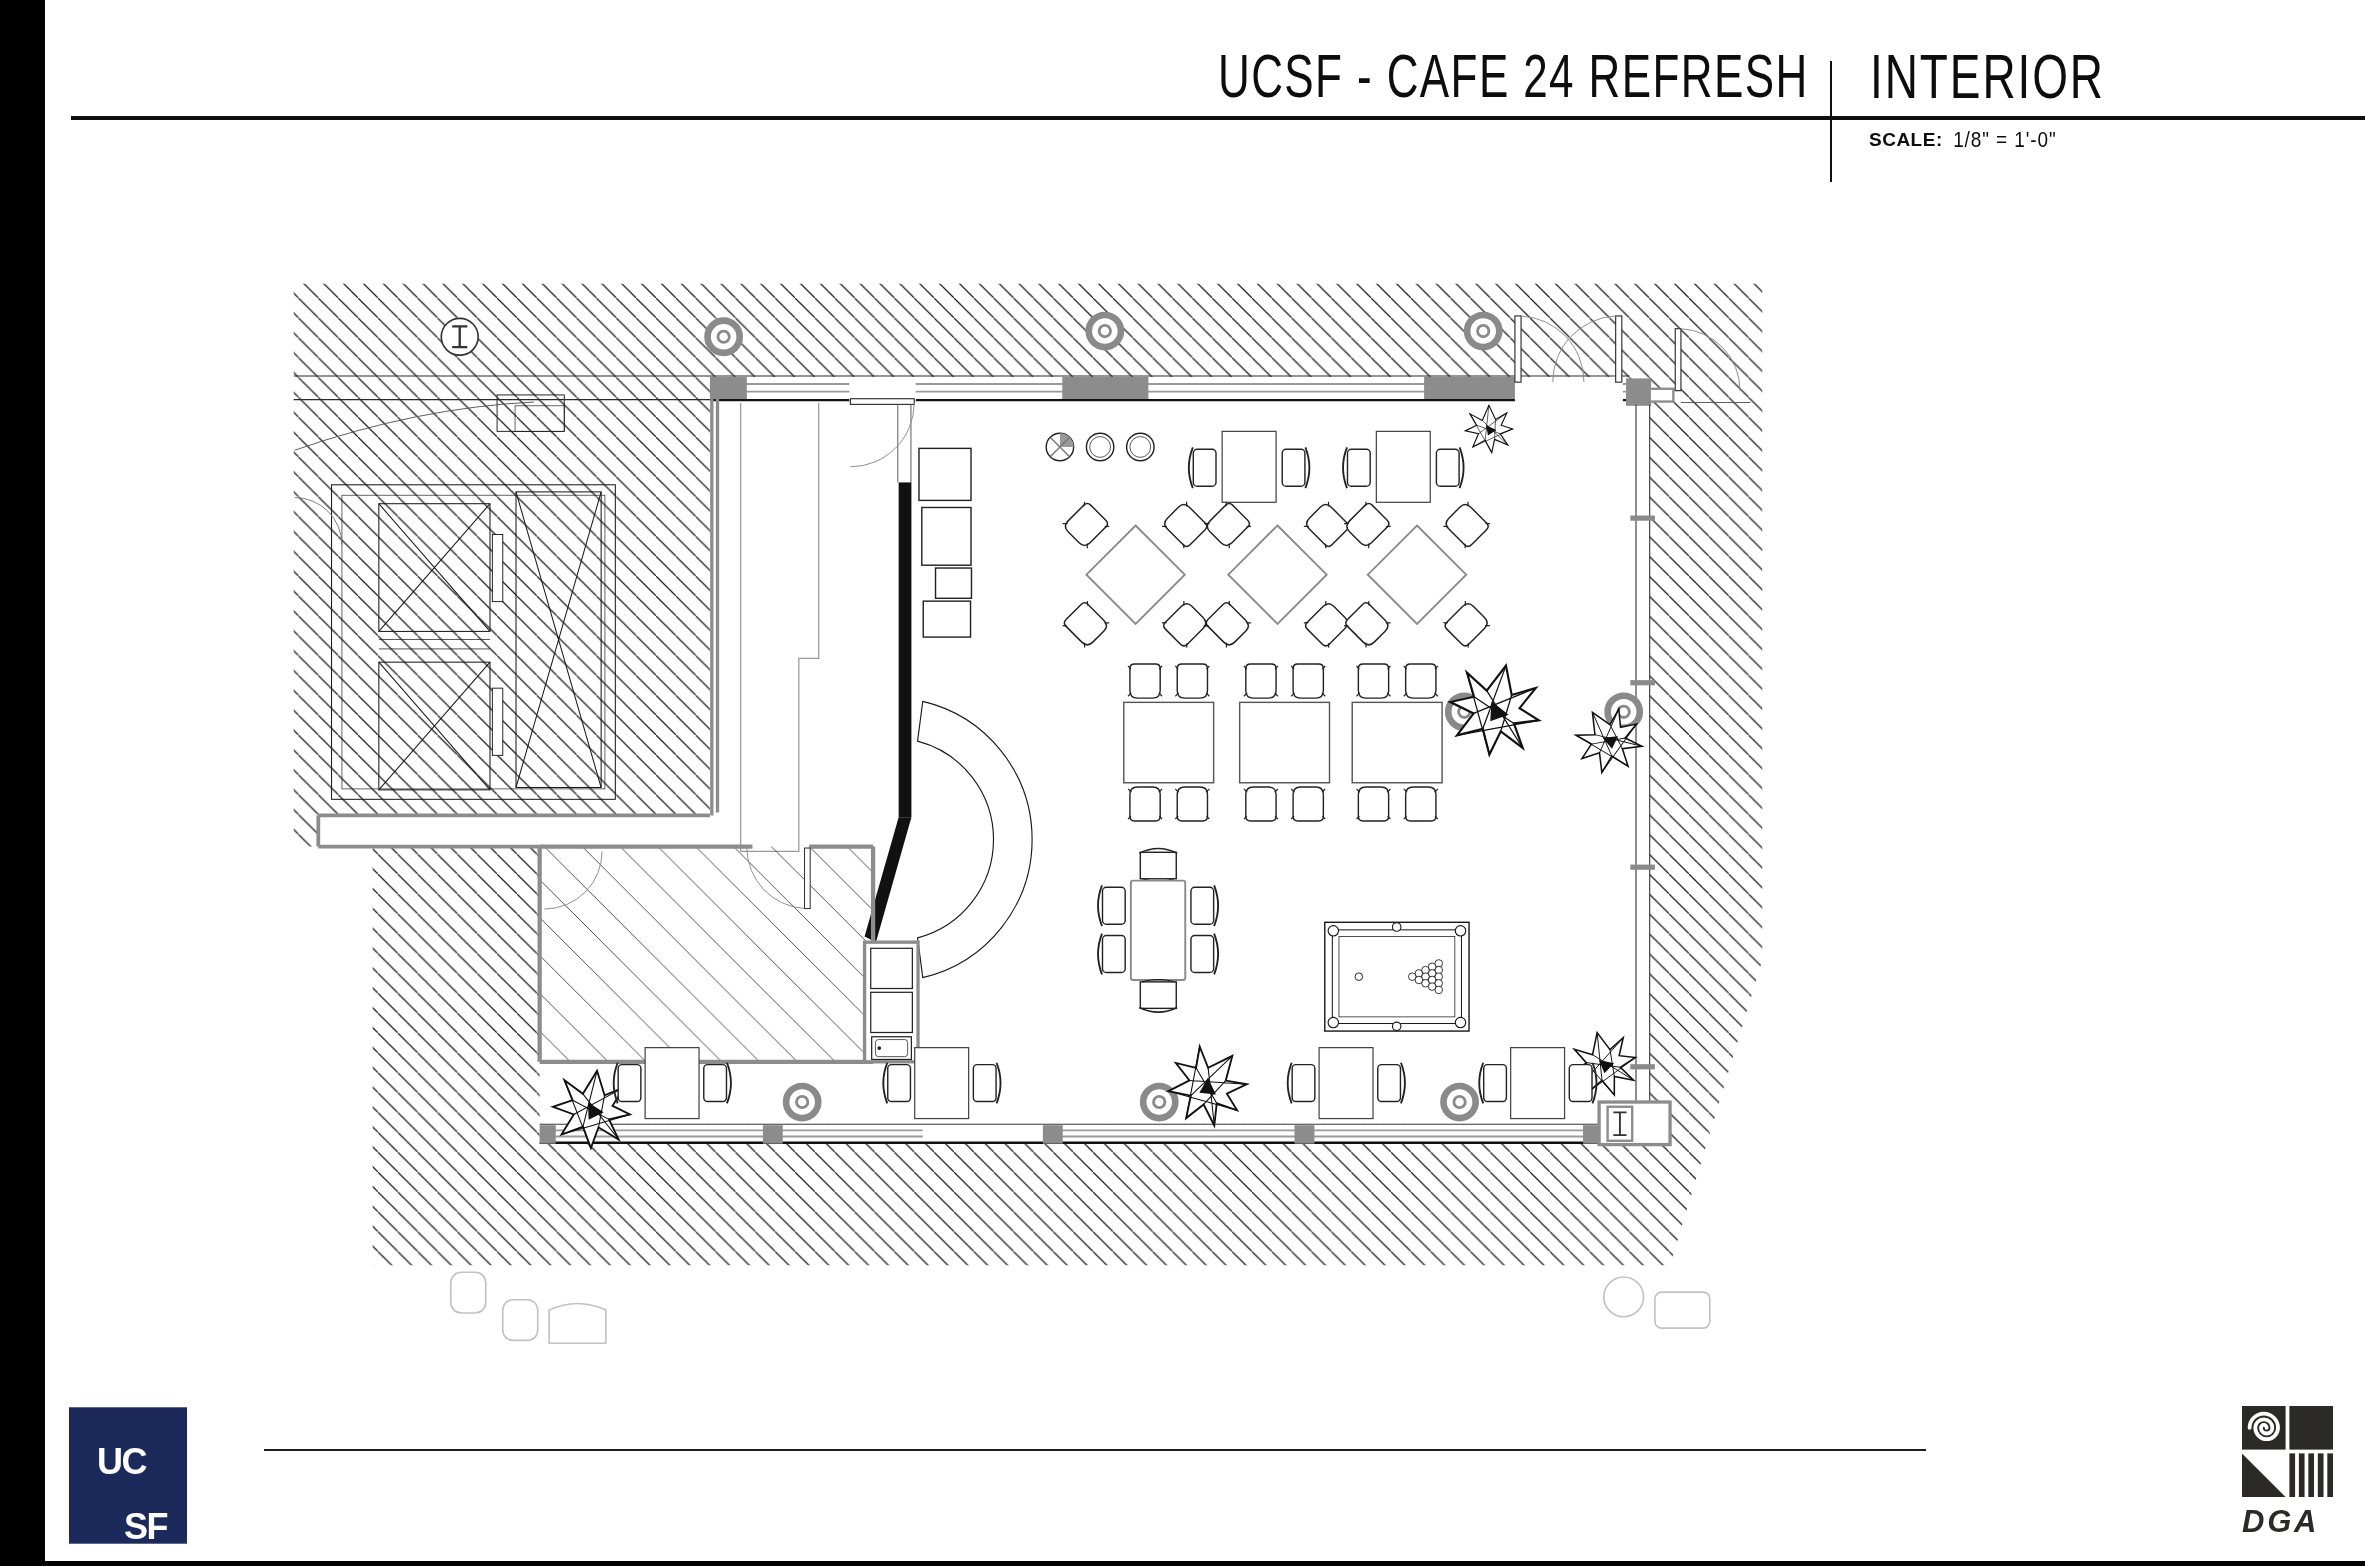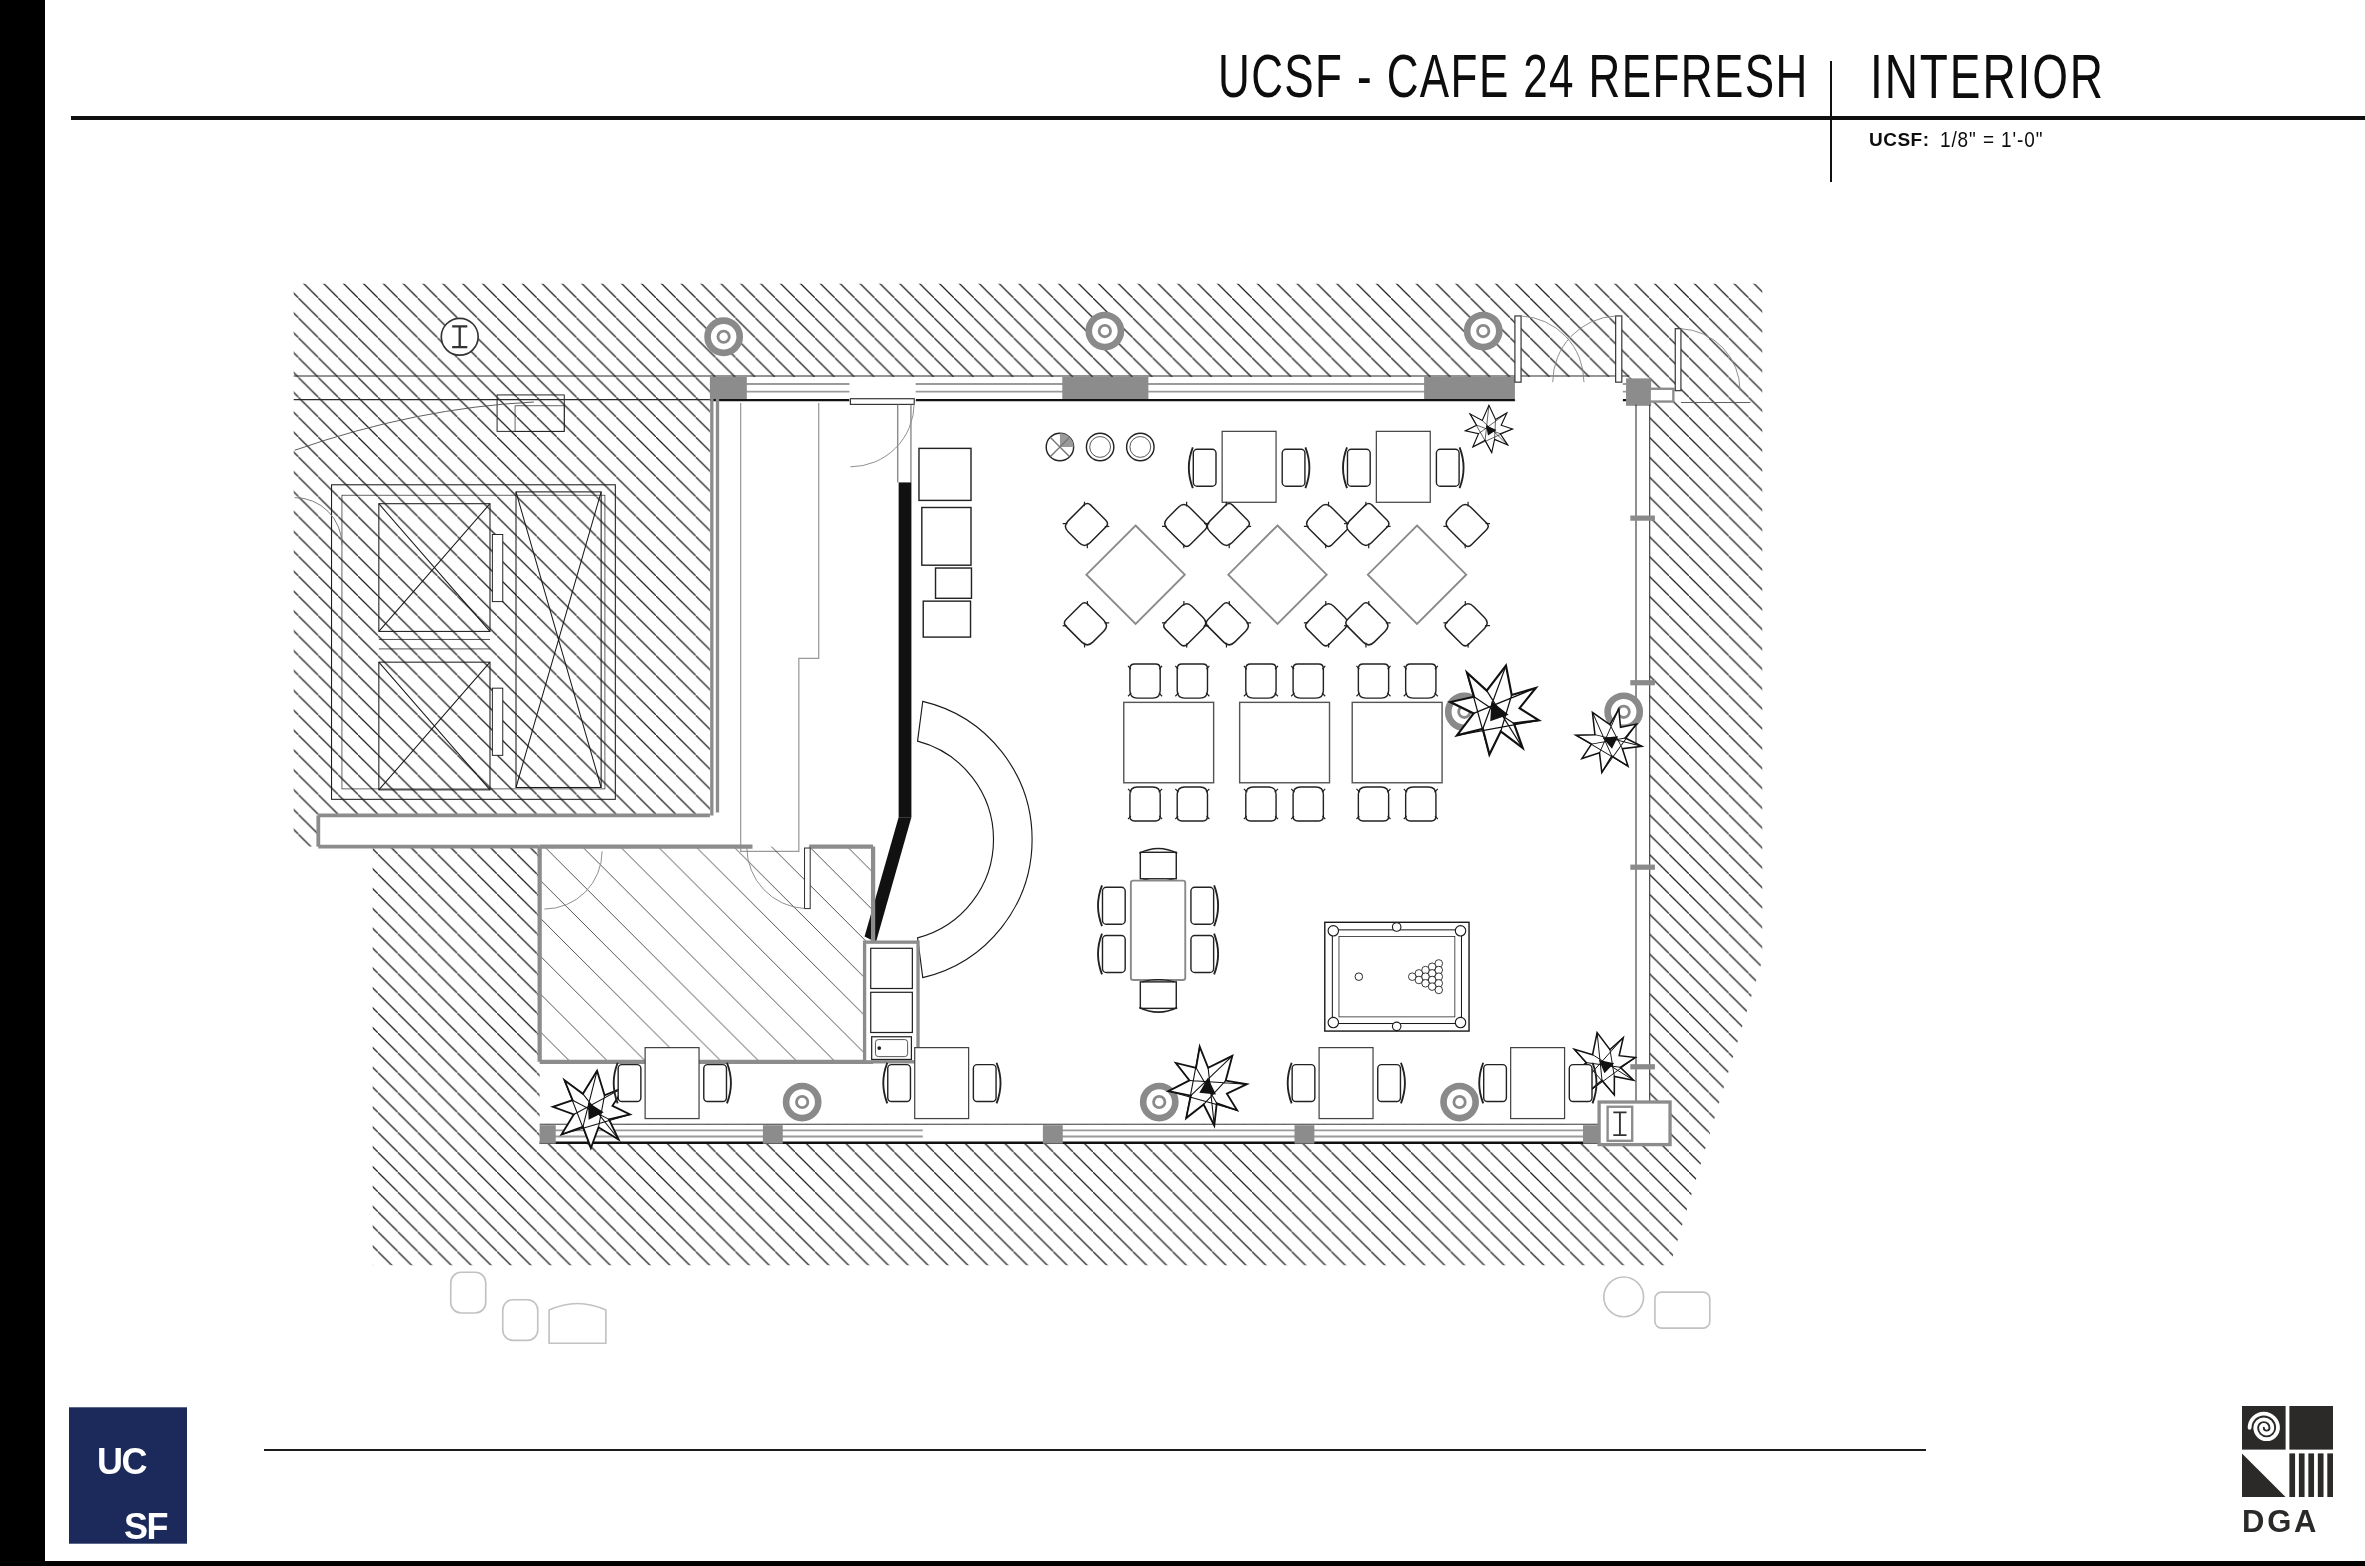--- a/index.html
+++ b/index.html
@@ -13,38 +13,38 @@
               letter-spacing:1.4px;transform:scaleY(1.38);transform-origin:top left;white-space:nowrap;}
   .sheet-title{position:absolute;left:1870px;top:40px;font-size:46px;color:#0d0d0d;
               letter-spacing:1.9px;transform:scaleY(1.36);transform-origin:top left;}
   .scale-row{position:absolute;left:1869px;top:129px;font-size:19px;color:#0d0d0d;white-space:nowrap;}
   .scale-row .lbl{font-weight:bold;letter-spacing:0.5px;}
   .scale-row .val{font-weight:normal;margin-left:10.4px;letter-spacing:0.9px;transform:scaleY(1.15);display:inline-block;}
   .bottom-rule{position:absolute;left:264px;top:1449px;width:1662px;height:1.9px;background:#1c1c1c;}
   .ucsf-logo{position:absolute;left:69px;top:1407px;width:118px;height:177px;}
   .ucsf-uc{position:absolute;left:28px;top:34px;color:#fff;font-weight:bold;font-size:36px;letter-spacing:-1.4px;}
   .ucsf-sf{position:absolute;left:55px;top:63px;color:#fff;font-weight:bold;font-size:36px;letter-spacing:-1.4px;margin-top:36px;}
-  .dga{position:absolute;left:2242px;top:1406px;width:99px;}
+  .dga{position:absolute;left:2242px;top:1406px;width:99px;font-style:italic;}
   .dga-grid{position:relative;width:91px;height:91px;}
   .dga-text{margin-top:6.6px;font-weight:bold;font-size:31px;color:#2b2a29;letter-spacing:2.8px;}
   .plan-svg{position:absolute;left:0;top:0;}
 </style>
 </head>
 <body>
 
 <div class="sheet">
 
   <div class="bar-left"></div>
   <div class="bar-bottom"></div>
 
   <div class="proj-title">UCSF - CAFE 24 REFRESH</div>
   <div class="title-divider"></div>
   <div class="sheet-title">INTERIOR</div>
   <div class="title-rule"></div>
-  <div class="scale-row"><span class="lbl">UCSF:</span><span class="val">1/8" = 1'-0"</span></div>
+  <div class="scale-row"><span class="lbl">SCALE:</span><span class="val">1/8" = 1'-0"</span></div>
 
   <svg class="plan-svg" width="2397" height="1566" viewBox="0 0 5066 3311" xmlns="http://www.w3.org/2000/svg">
     <defs>
       <pattern id="hatchBig" width="42" height="42" patternUnits="userSpaceOnUse">
         <path d="M-4,-4 L46,46" stroke="#1f1f1f" stroke-width="2.6"></path>
       </pattern>
       <pattern id="hatchSmall" width="80" height="80" patternUnits="userSpaceOnUse">
         <path d="M-6,-6 L86,86" stroke="#2a2a2a" stroke-width="1.7"></path>
       </pattern>
       <symbol id="chairB" viewBox="0 0 84 84">

